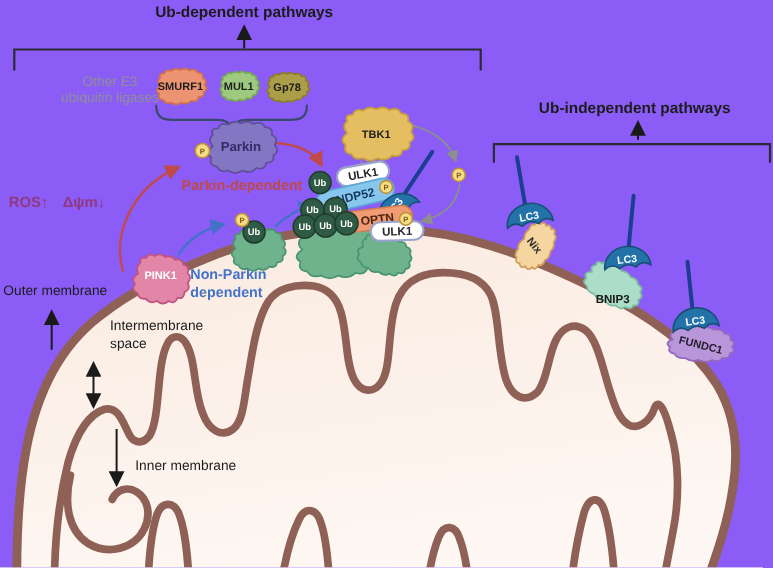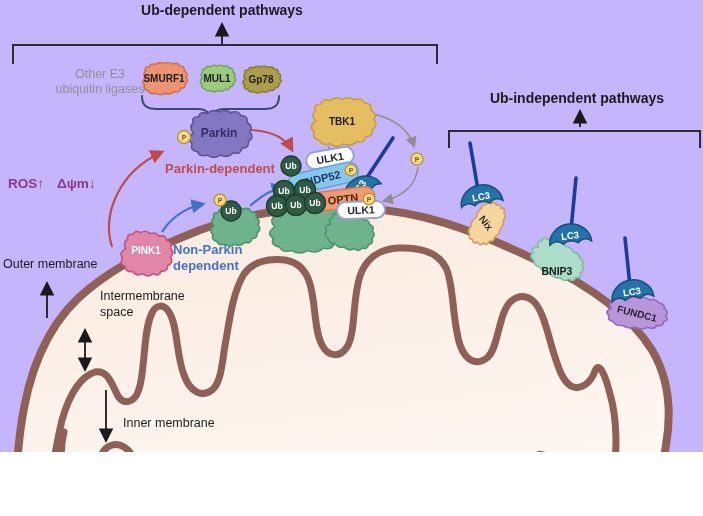--- a/index.html
+++ b/index.html
@@ -1,16 +1,16 @@
 <!DOCTYPE html>
 <html><head>
 <meta charset="utf-8">
 <style>
   html,body{margin:0;padding:0;background:#ffffff;}
-  .stage{position:relative;width:703px;height:452px;background:#c4b5fd;overflow:hidden;
+  .stage{position:relative;width:703px;height:516px;background:#8b5cf6;overflow:hidden;
          font-family:"Liberation Sans", sans-serif;}
   svg{position:absolute;left:0;top:0;}
   text{font-family:"Liberation Sans", sans-serif;}
   .t-title{font-size:14px;font-weight:600;fill:#1c1c1c;}
   .t-gray{font-size:12.5px;fill:#8f9095;}
   .t-blob{font-size:10px;font-weight:700;fill:#1d1d1d;}
   .t-red{font-size:13px;font-weight:600;fill:#c04a49;}
   .t-blue{font-size:13px;font-weight:600;fill:#4273c8;}
   .t-mem{font-size:12.5px;fill:#1c1c1c;}
   .t-magenta{font-size:13.5px;font-weight:700;fill:#8e3a80;}

